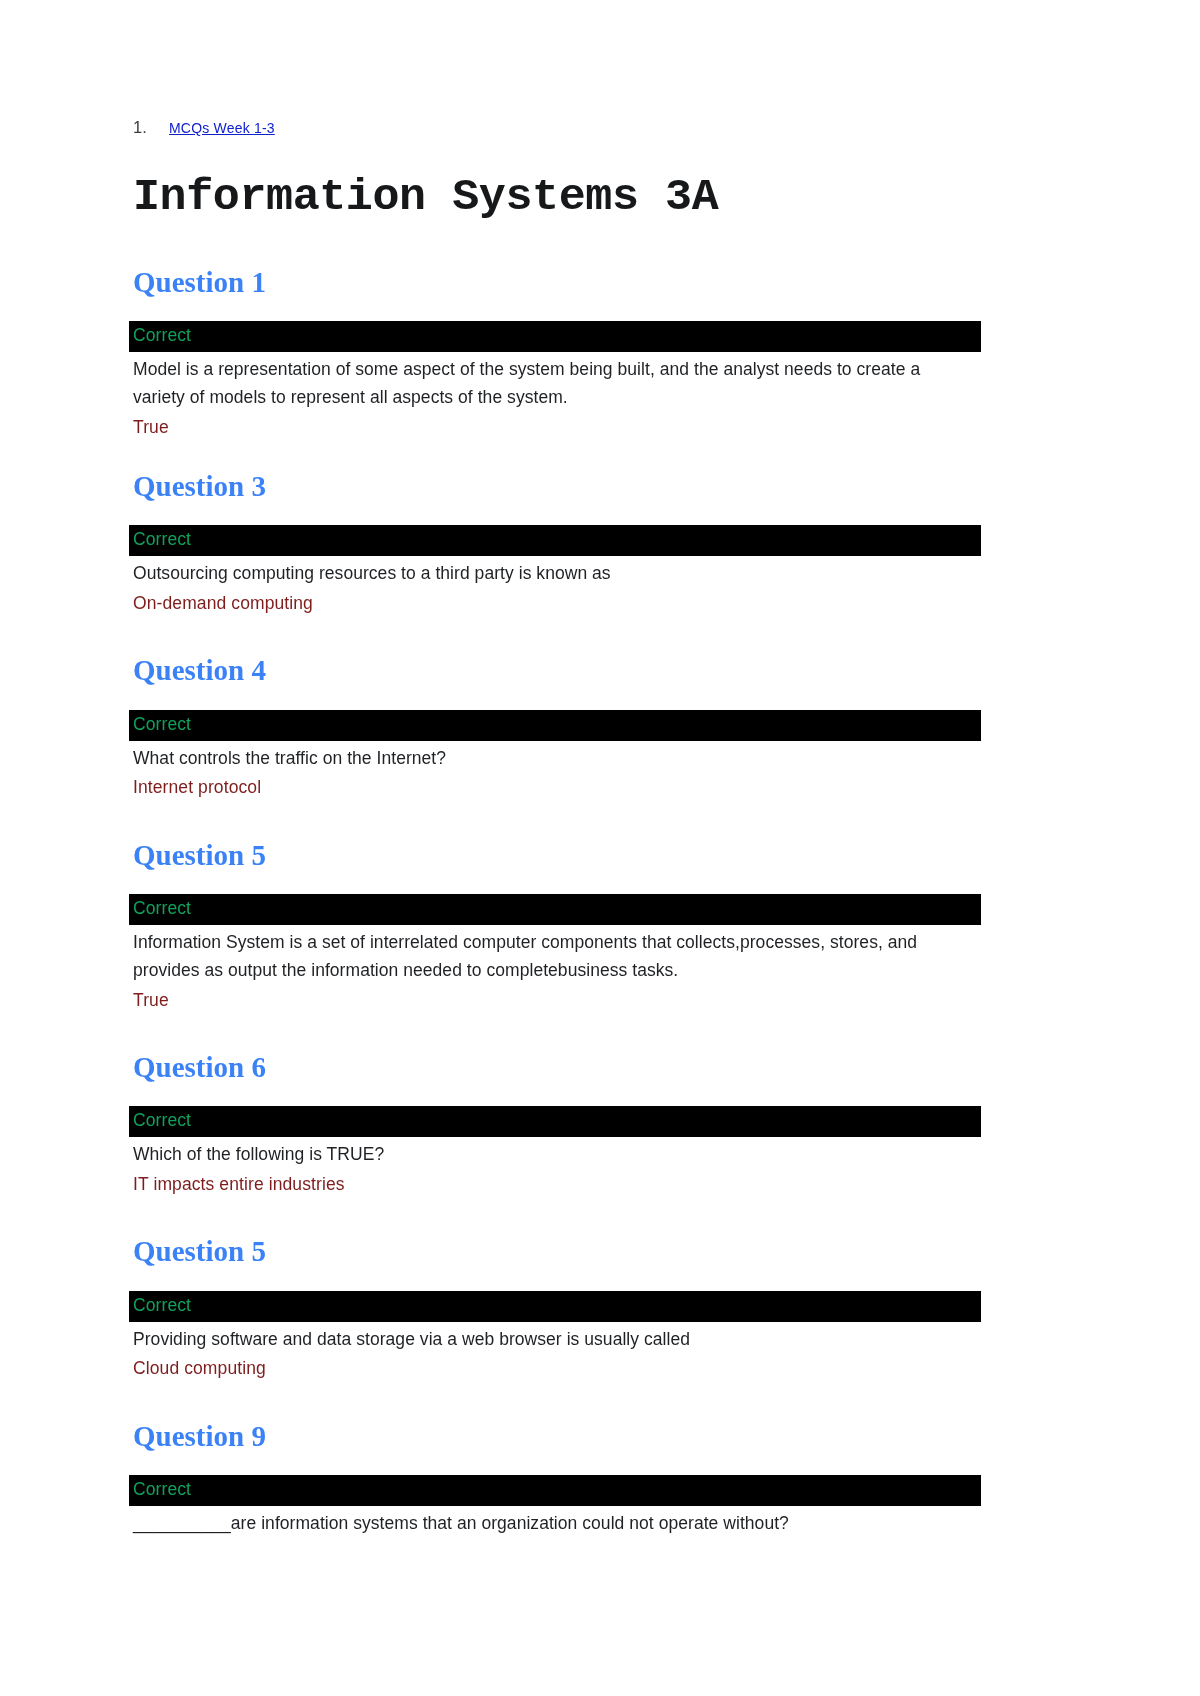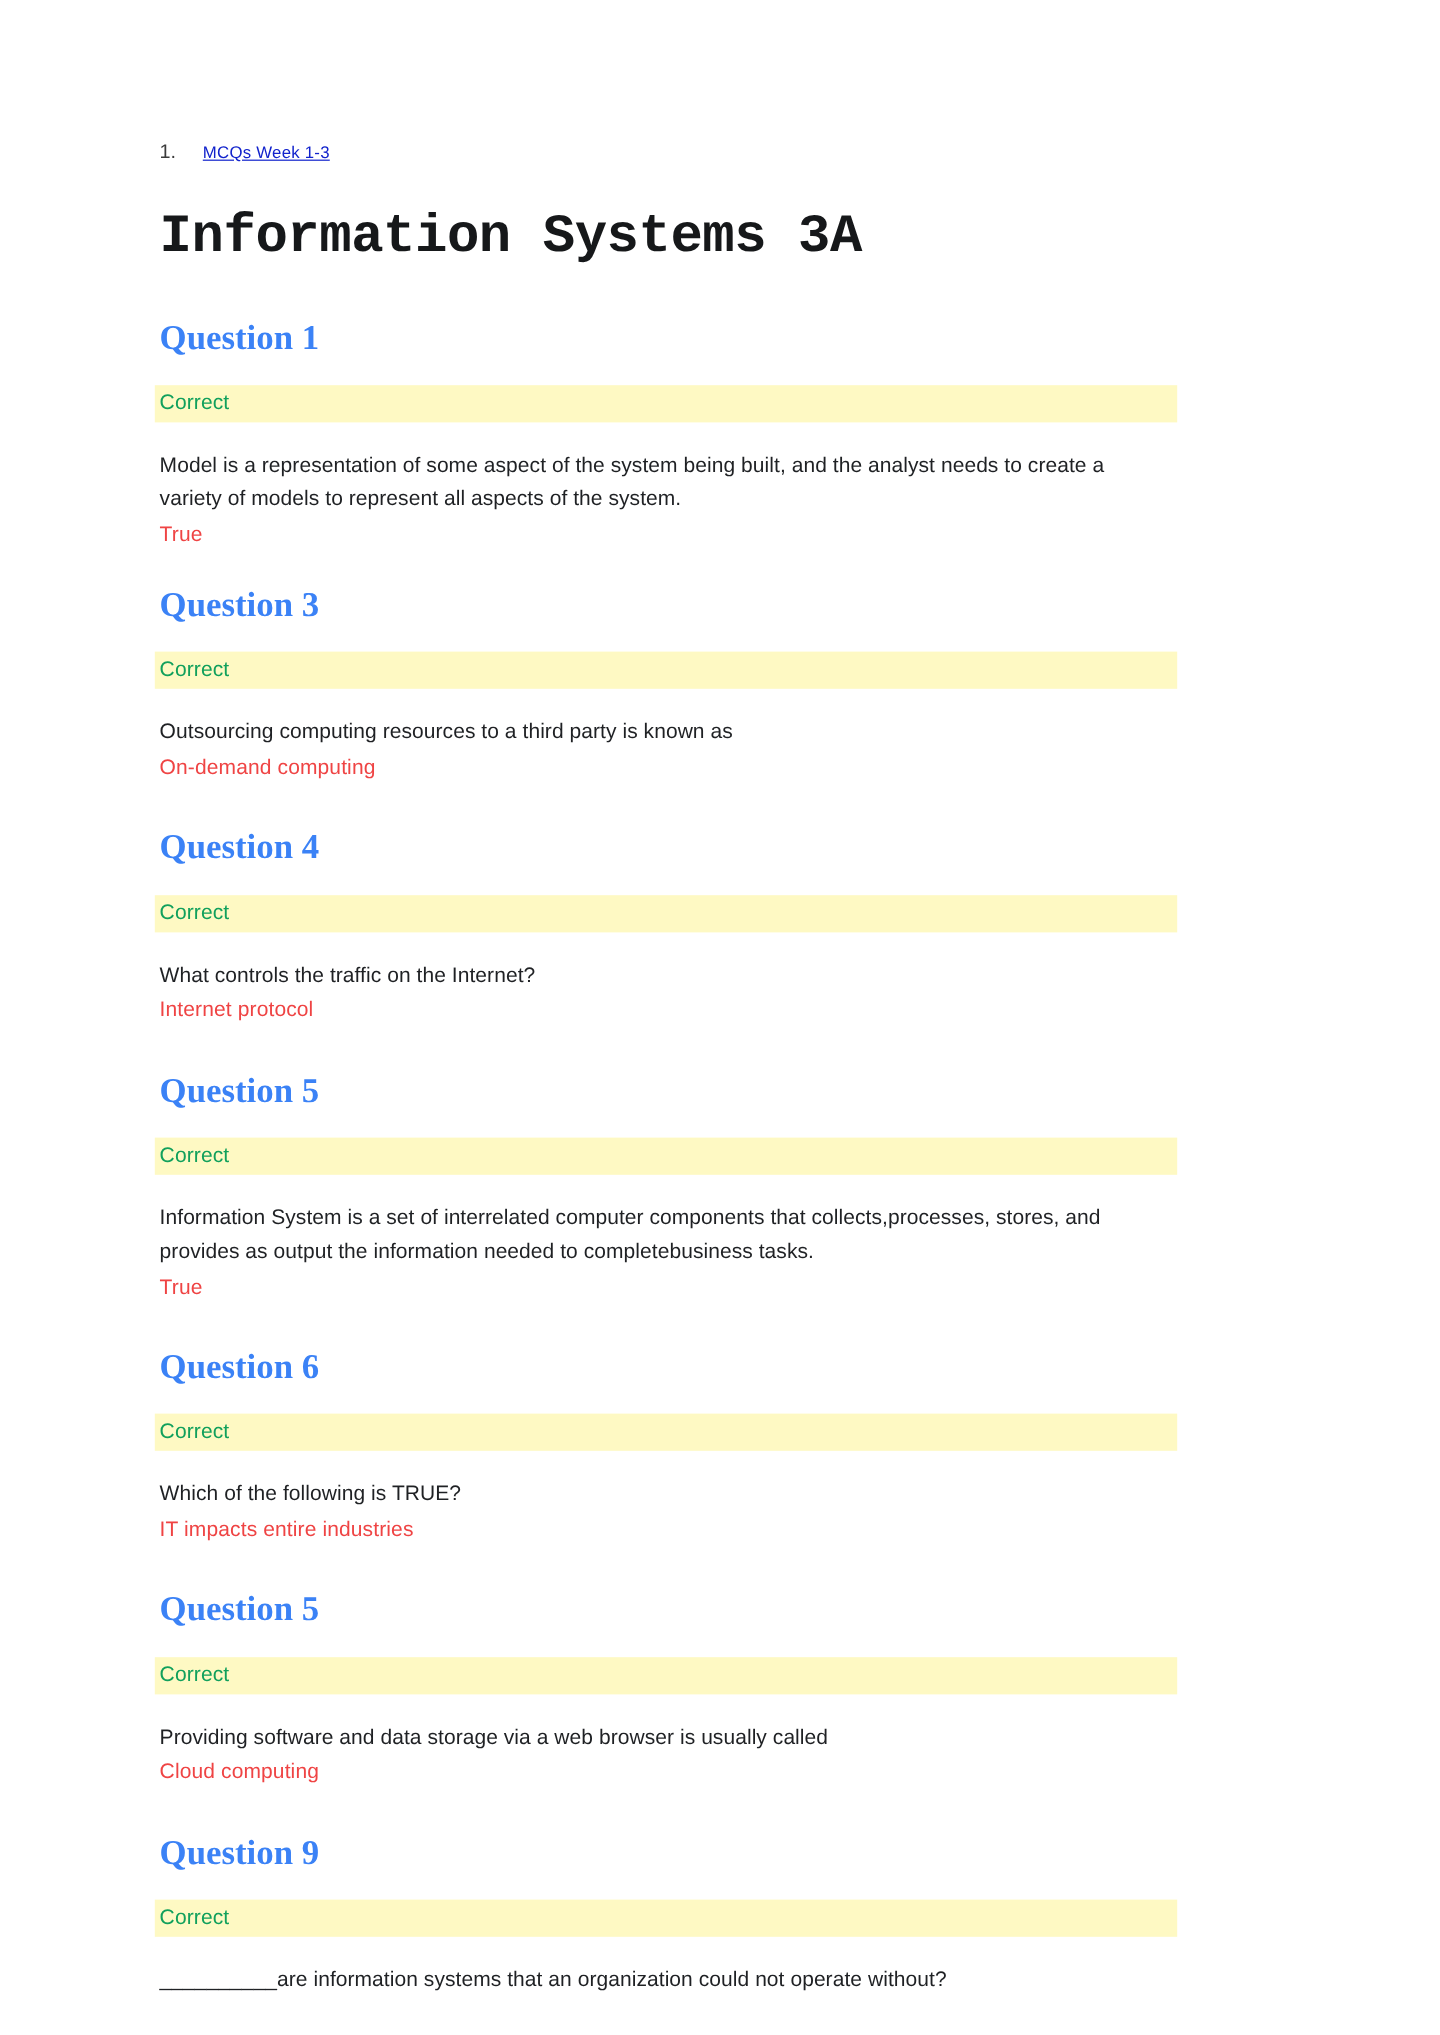--- a/index.html
+++ b/index.html
@@ -67,42 +67,42 @@
   }
   .q-heading {
     font-family: "Liberation Serif", serif;
     font-weight: bold;
     font-size: 29px;
     line-height: 1.2;
     color: #3b82f6;
     margin: 0 0 22px 0;
   }
   .q-status-band {
-    background: #fef9c3;
+    background: #000000;
     padding: 4px 4px 5px 4px;
     margin: 0 0 1px -4px;
     width: 852px;
     box-sizing: border-box;
   }
   .q-status-text {
     color: #11a05c;
     font-size: 17.5px;
     line-height: 1.25;
     letter-spacing: 0.1px;
   }
   .q-text {
     font-size: 17.5px;
     line-height: 1.58;
     color: #1f2124;
     letter-spacing: 0.05px;
-    margin: 22px 0 0 0;
+    margin: 4px 0 0 0;
     max-width: 830px;
   }
   .q-answer {
-    color: #ef4444;
+    color: #7f1d1d;
     font-size: 17.5px;
     line-height: 1.55;
     letter-spacing: 0.1px;
     margin: 2px 0 0 0;
   }
 
   
   .gap-lg { margin-bottom: 36px; }
 </style>
 </head>

